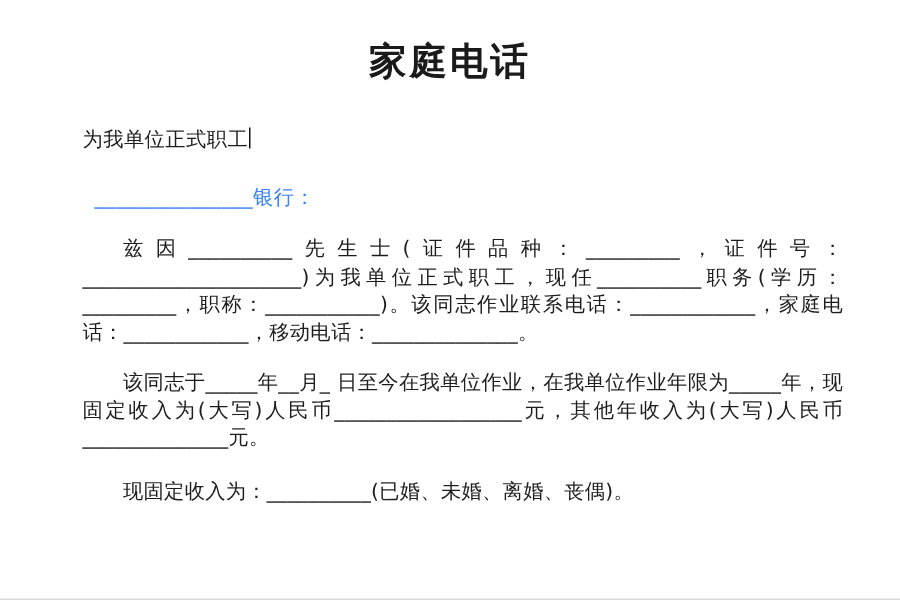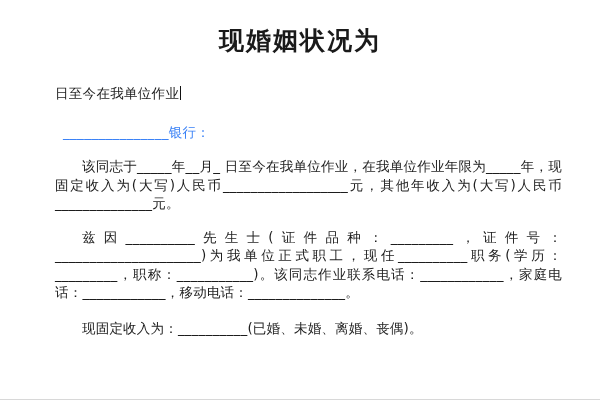--- a/index.html
+++ b/index.html
@@ -71,29 +71,29 @@
   }
   .para.p-gap-lg {
     margin-top: 17px;
   }
 </style>
 </head>
 <body>
 
 <div class="page">
 
-  <h1 class="doc-title">现婚姻状况为</h1>
+  <h1 class="doc-title">家庭电话</h1>
 
   <div class="body-area">
 
-    <div class="subtitle-line"><span>日至今在我单位作业</span><span class="caret"></span></div>
+    <div class="subtitle-line"><span>为我单位正式职工</span><span class="caret"></span></div>
 
     <div class="bank-line">_______________银行：</div>
 
+    <p class="para">兹因__________先生士(证件品种：_________，证件号：_____________________)为我单位正式职工，现任__________职务(学历：_________，职称：___________)。该同志作业联系电话：____________，家庭电话：____________，移动电话：______________。</p>
+
     <p class="para">该同志于_____年__月_ 日至今在我单位作业，在我单位作业年限为_____年，现固定收入为(大写)人民币__________________元，其他年收入为(大写)人民币______________元。</p>
-
-    <p class="para">兹因__________先生士(证件品种：_________，证件号：_____________________)为我单位正式职工，现任__________职务(学历：_________，职称：___________)。该同志作业联系电话：____________，家庭电话：____________，移动电话：______________。</p>
 
     <p class="para p-gap-lg">现固定收入为：__________(已婚、未婚、离婚、丧偶)。</p>
 
 
   </div>
 </div>
 
 </body></html>

